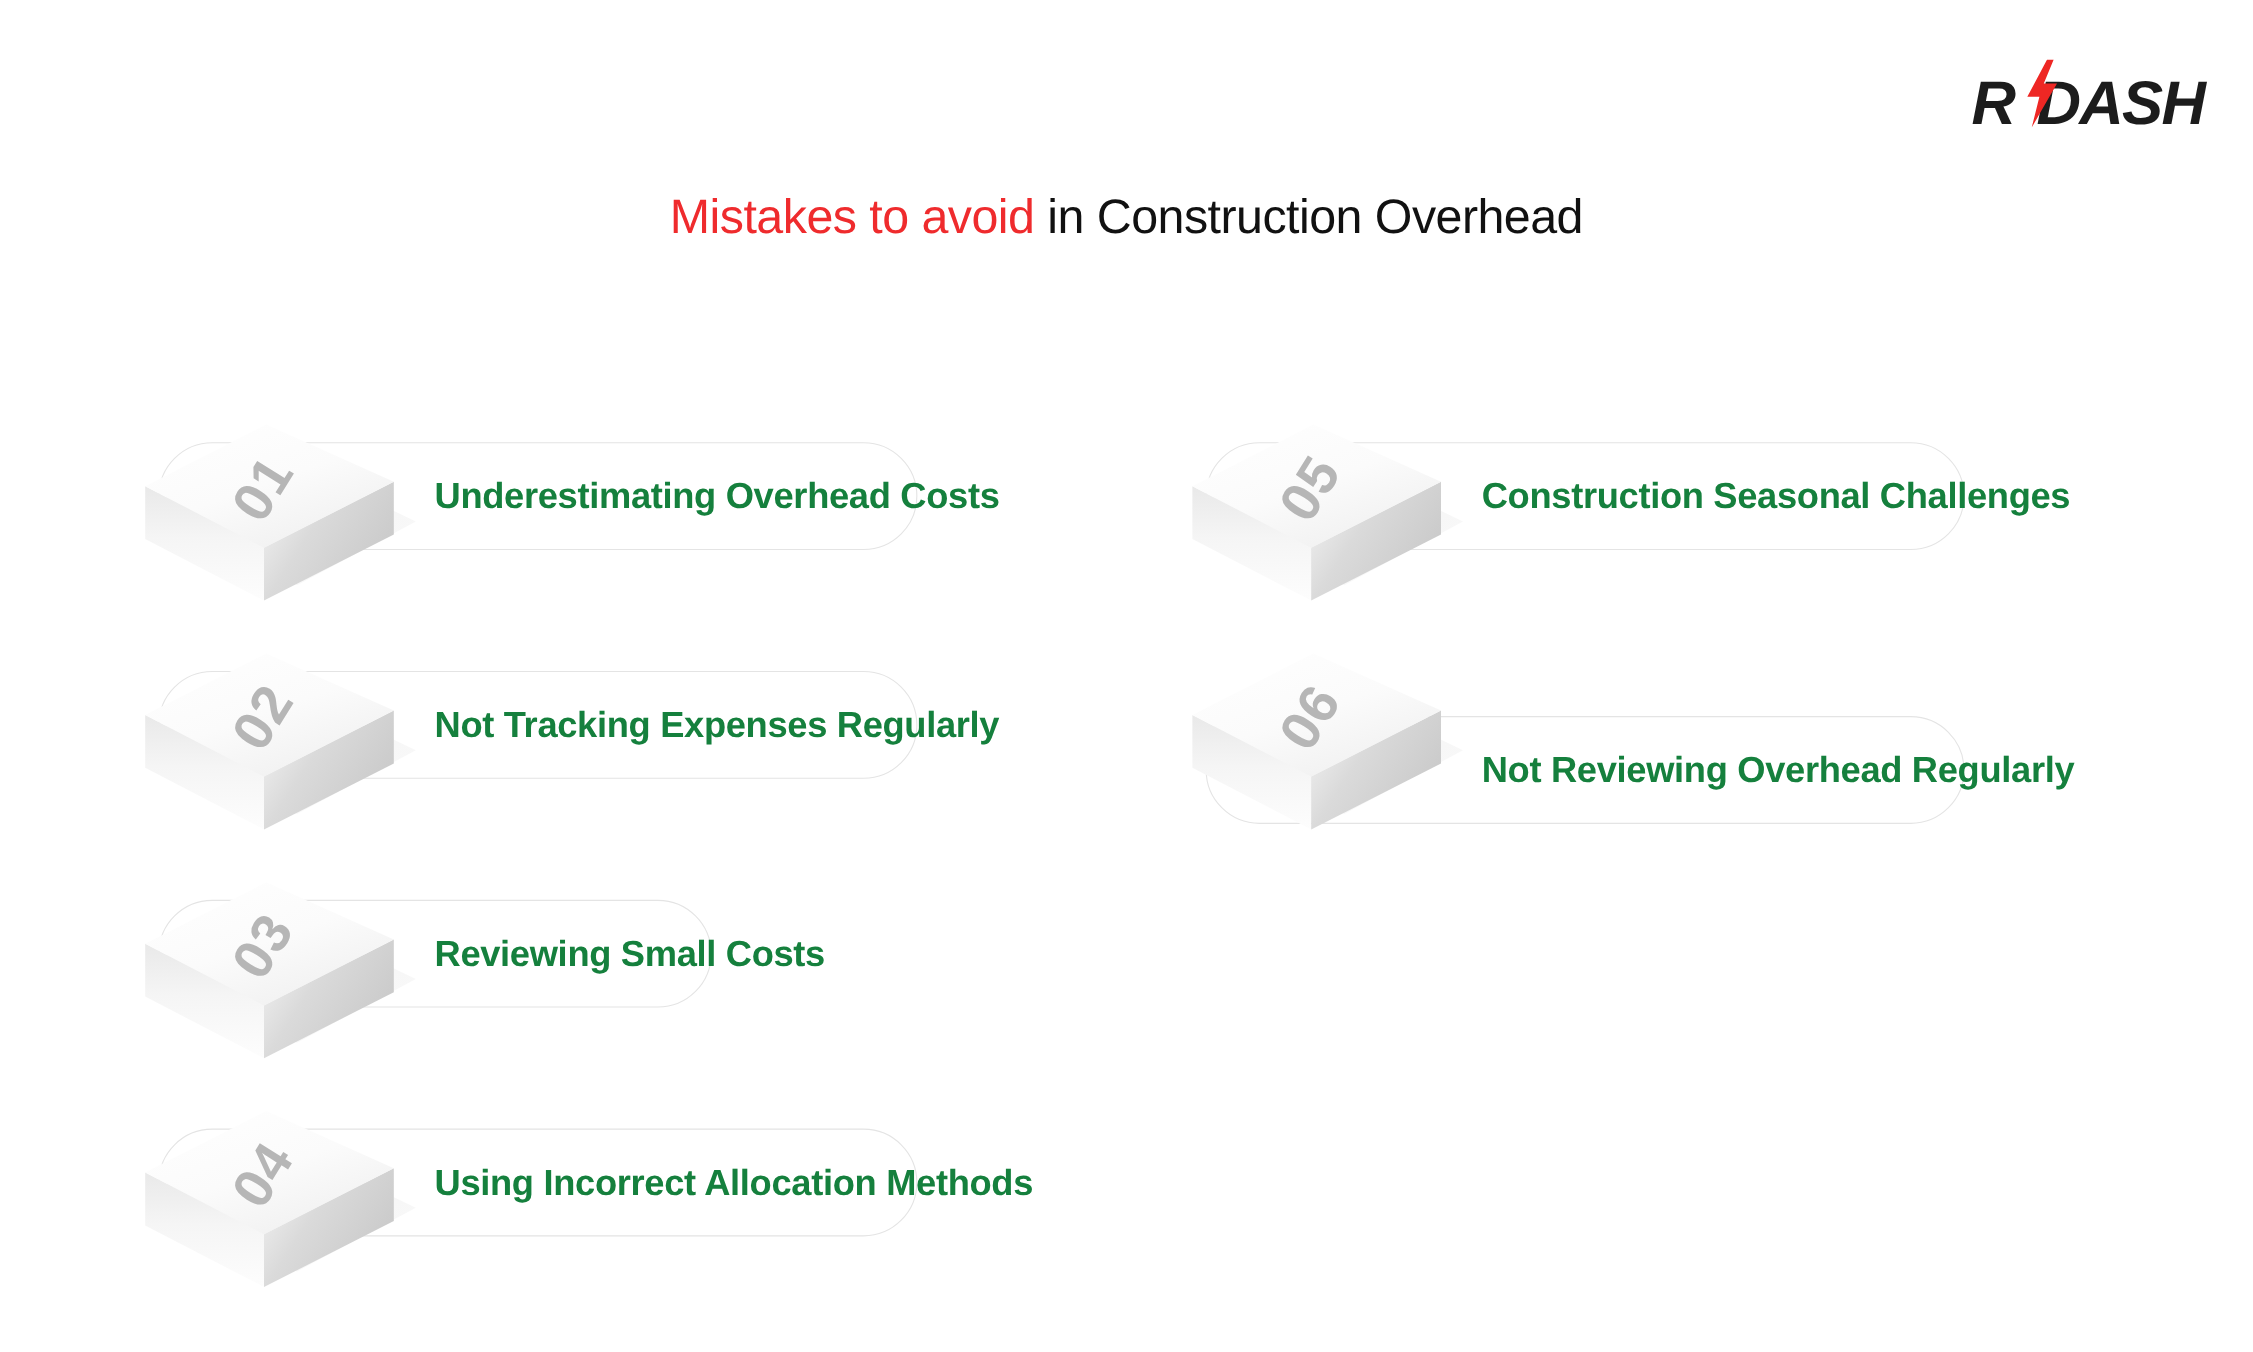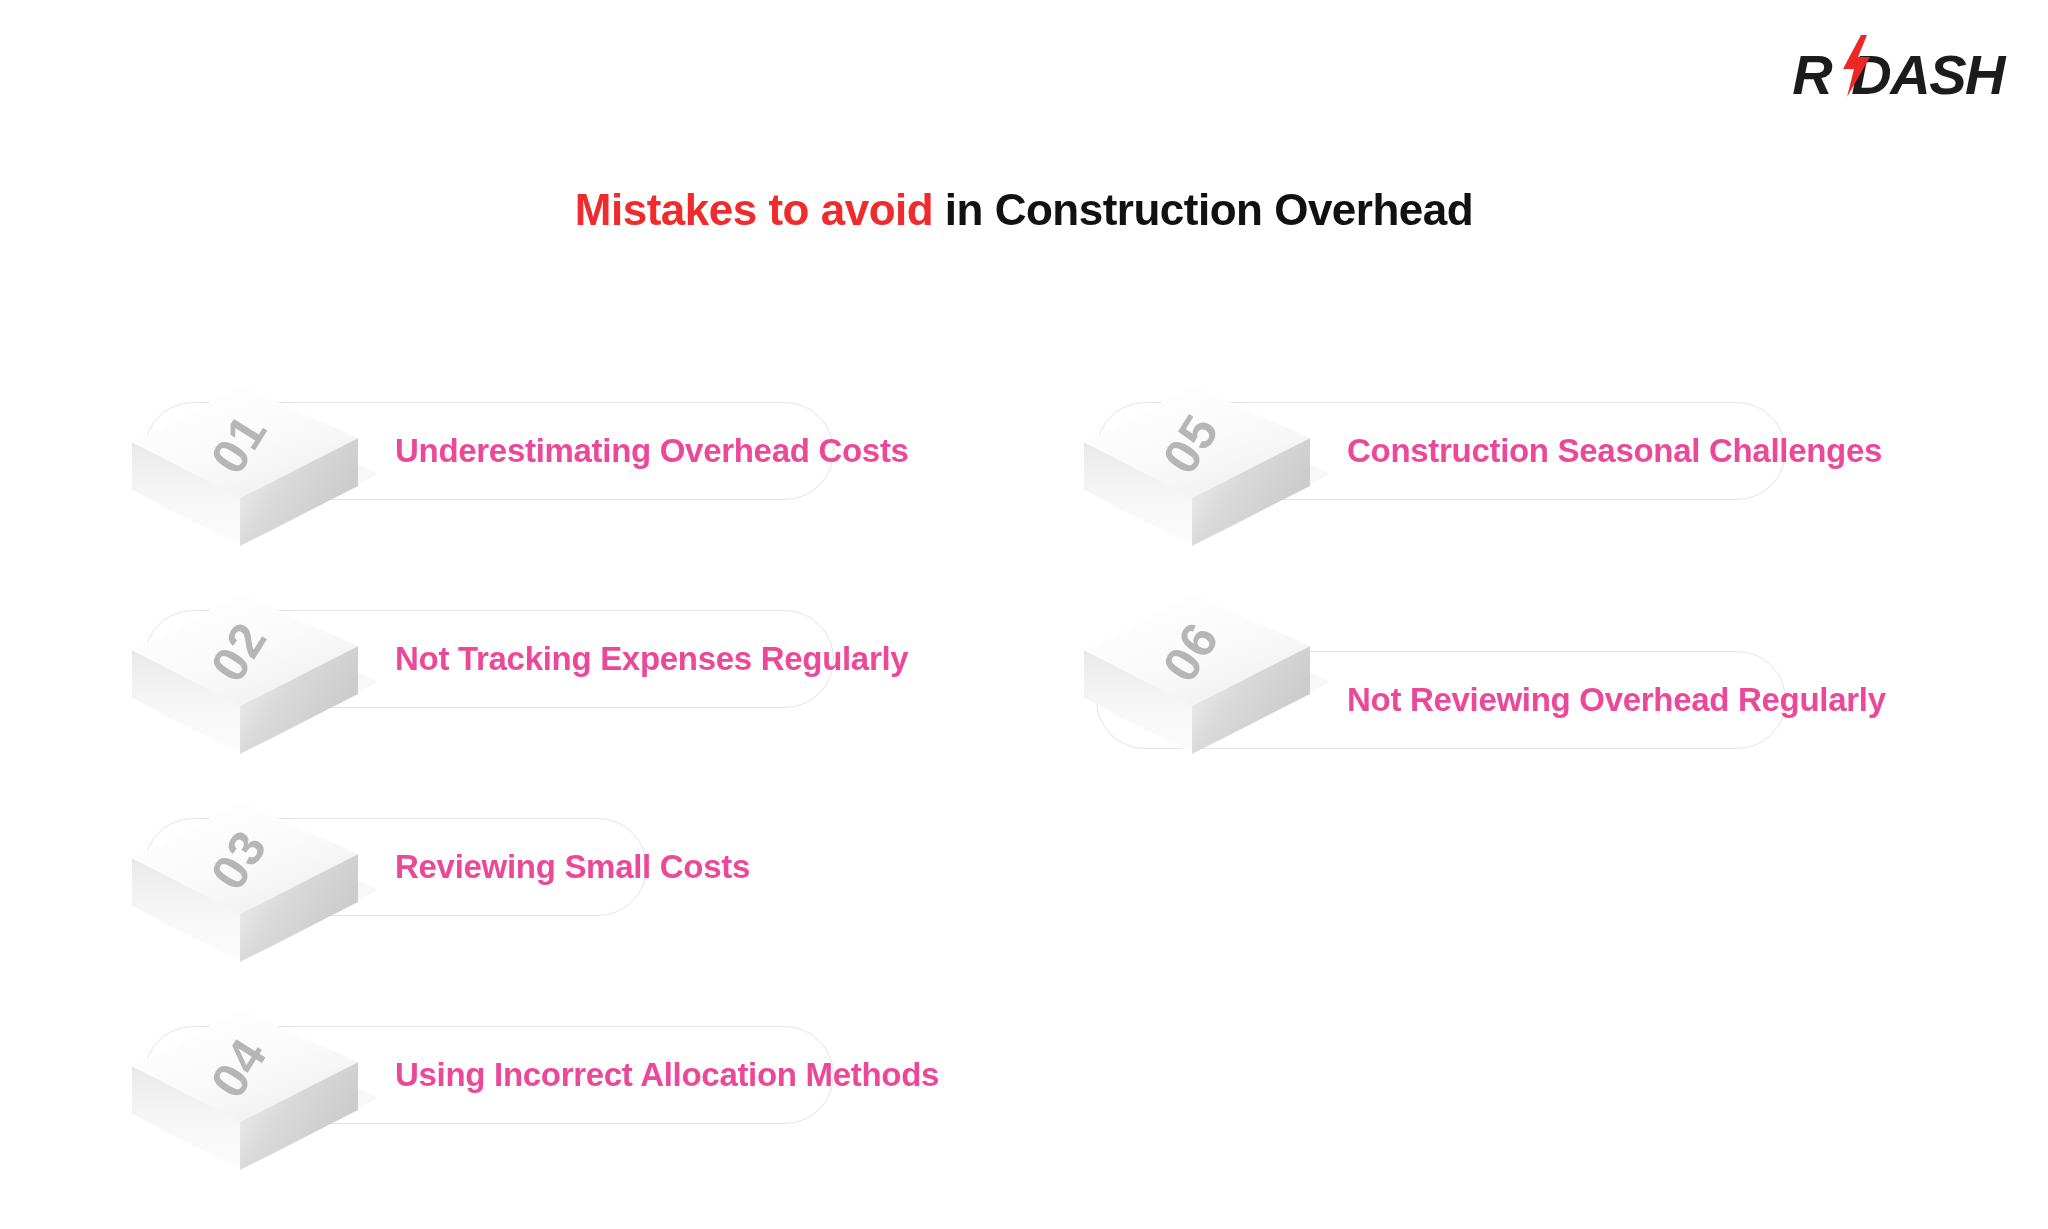--- a/index.html
+++ b/index.html
@@ -13,24 +13,24 @@
     height: 1229px;
     position: relative;
     overflow: hidden;
     font-family: "Liberation Sans", "DejaVu Sans", sans-serif;
     -webkit-font-smoothing: antialiased;
   }
 
   
   .logo {
     position: absolute;
-    top: 40px;
+    top: 52px;
     right: 44px;
     display: flex;
-    align-items: center;
+    align-items: flex-end;
     height: 70px;
     user-select: none;
   }
   .logo-text {
     font-family: "Liberation Sans", "DejaVu Sans", sans-serif;
     font-weight: 700;
     font-style: italic;
     font-size: 56px;
     letter-spacing: -1.5px;
     color: #1c1c1c;
@@ -45,26 +45,26 @@
     top: -12px;
     width: 34px;
     height: 62px;
     z-index: 3;
     pointer-events: none;
   }
 
   
   .page-title {
     position: absolute;
-    top: 184px;
+    top: 172px;
     left: 0;
     width: 2048px;
     text-align: center;
     font-size: 44px;
-    font-weight: 700;
+    font-weight: 400;
     letter-spacing: -0.5px;
     color: #111111;
     line-height: 1.2;
   }
   .title-accent { color: #ef2b2d; }
   .title-rest { color: #111111; }
 
   
   .board {
     position: absolute;
@@ -85,21 +85,21 @@
     border-radius: 49px;
     background: #ffffff;
     display: flex;
     align-items: center;
   }
   .item .pill-label {
     margin-left: 250px;
     font-size: 33px;
     font-weight: 700;
     letter-spacing: -0.3px;
-    color: #ec4899;
+    color: #15803d;
     white-space: nowrap;
   }
   .cube {
     position: absolute;
     top: 0;
     left: 0;
     width: 300px;
     height: 210px;
     z-index: 5;
     pointer-events: none;

